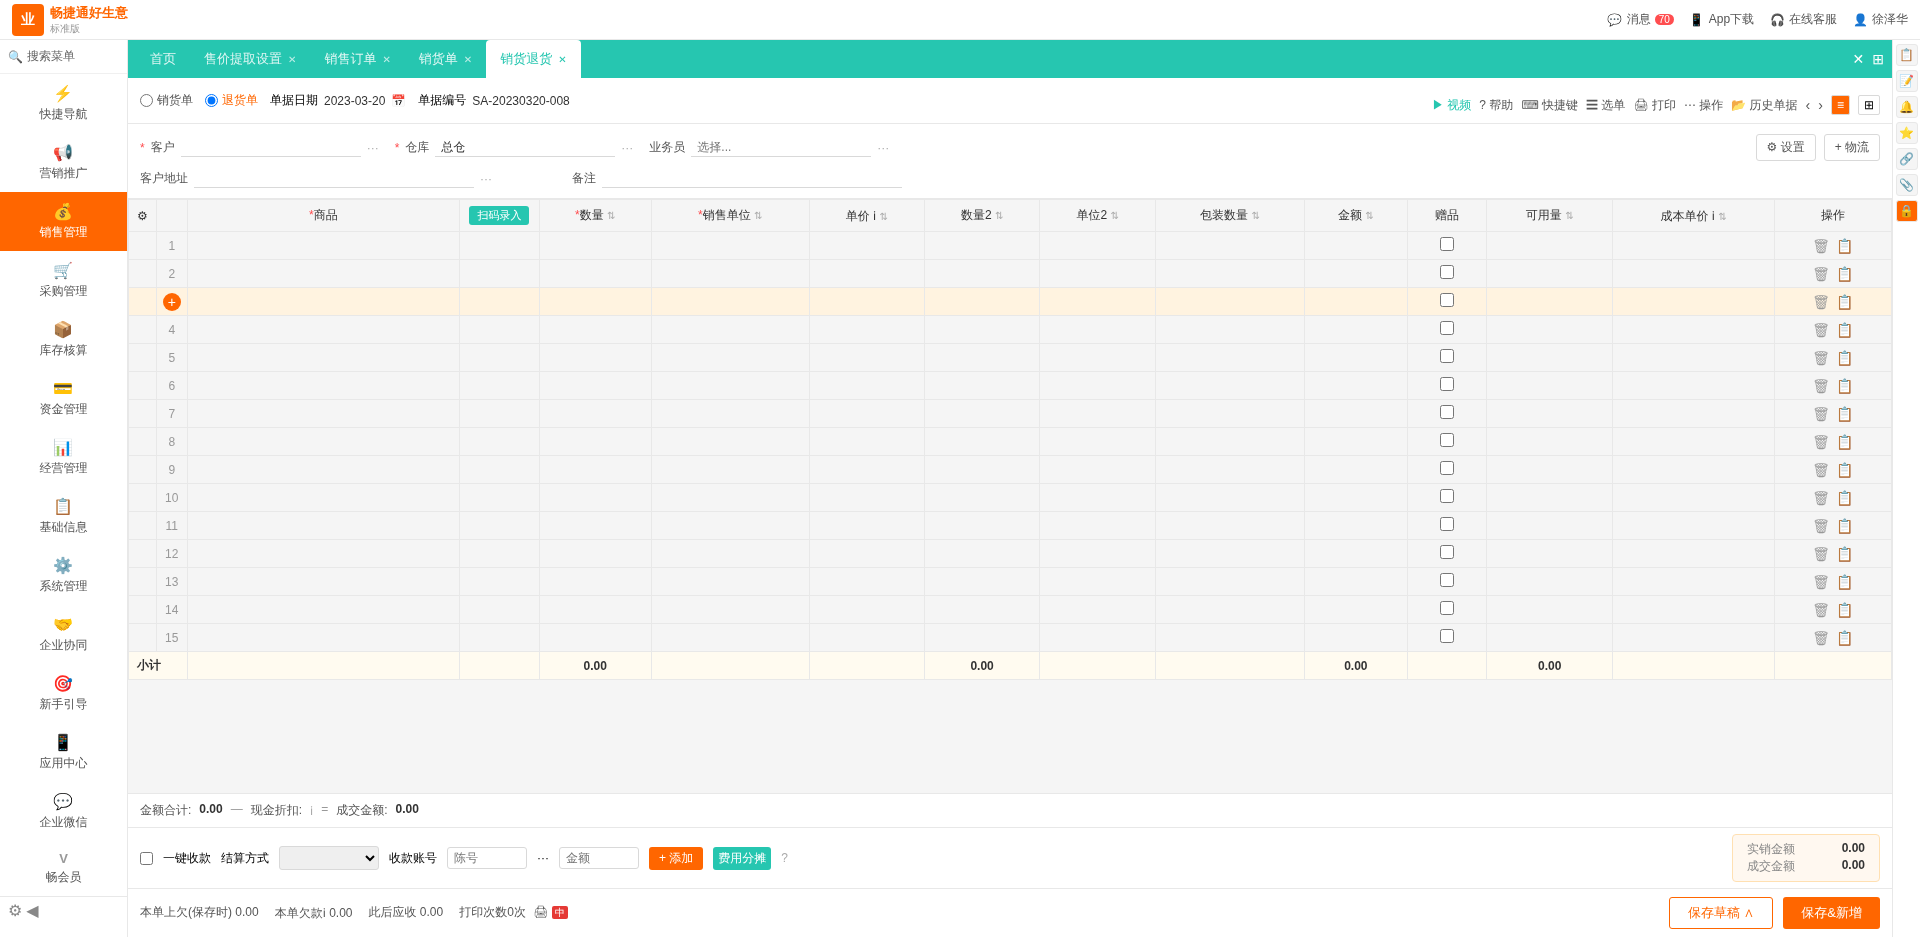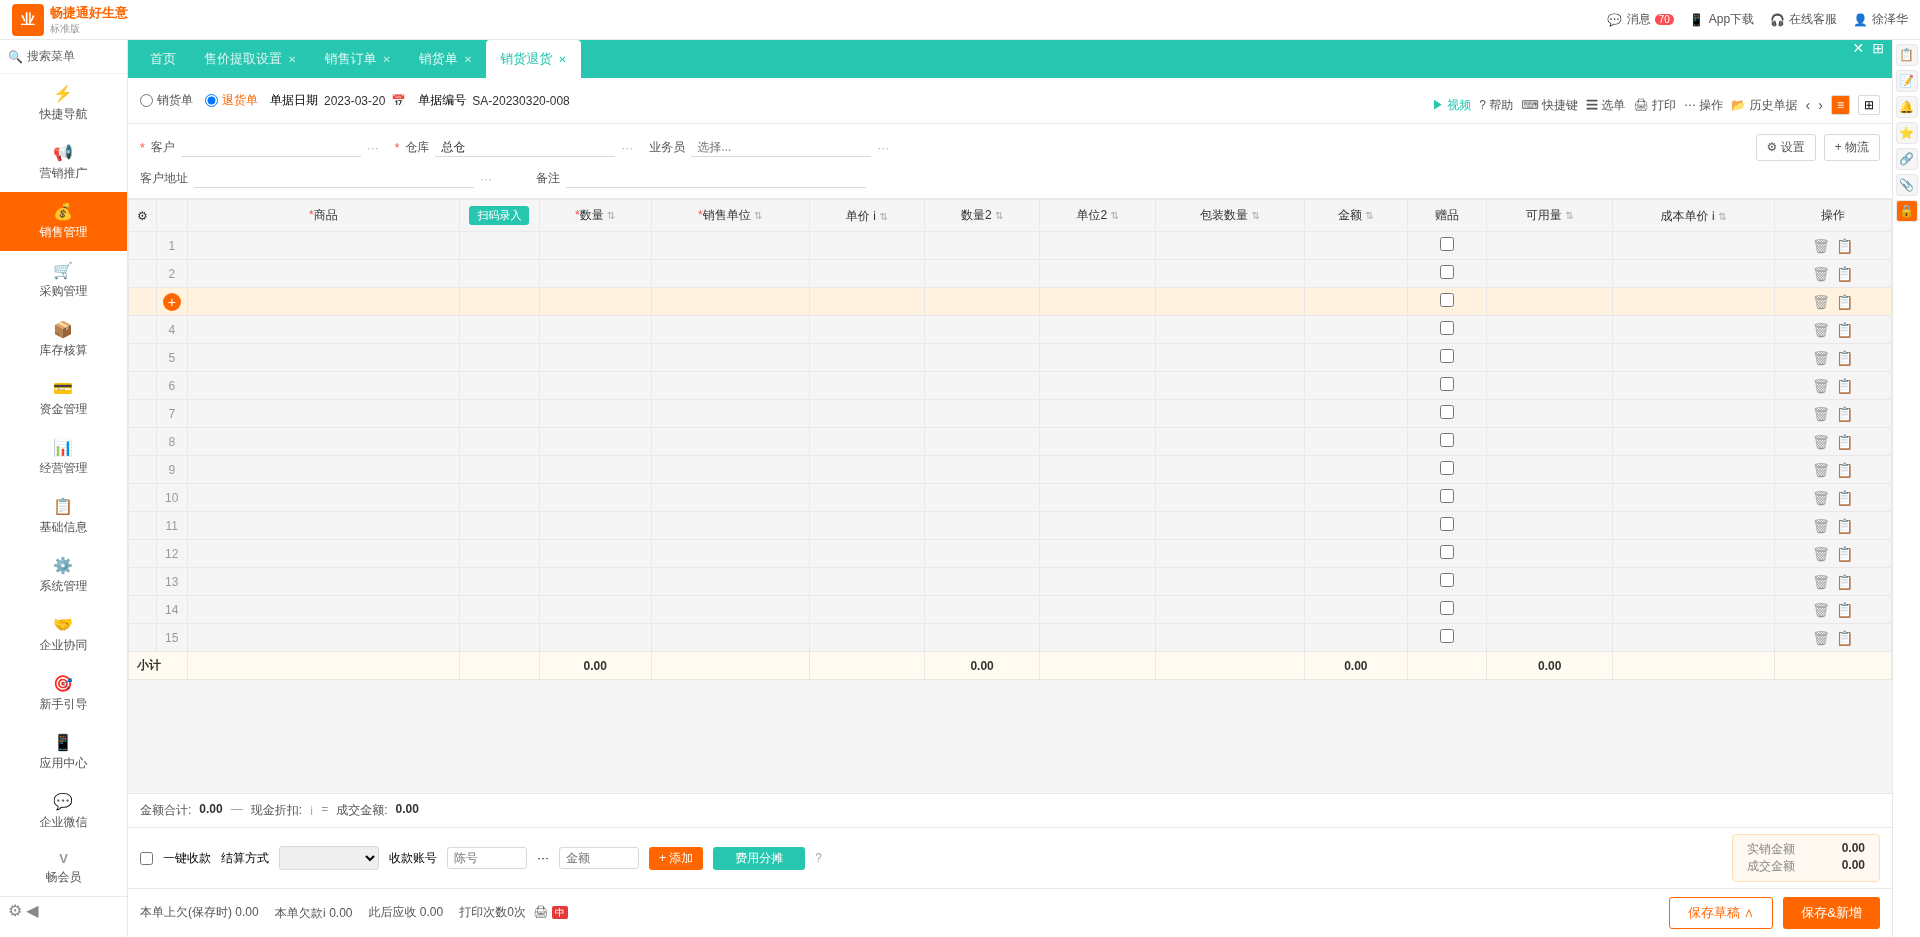--- a/index.html
+++ b/index.html
@@ -22,21 +22,21 @@
     .sidebar { width: 128px; background: #fff; border-right: 1px solid #e8e8e8; display: flex; flex-direction: column; }
     .sidebar-search { padding: 8px; border-bottom: 1px solid #f0f0f0; display: flex; align-items: center; gap: 4px; color: #666; font-size: 12px; cursor: pointer; }
     .sidebar-item { padding: 10px 8px; display: flex; flex-direction: column; align-items: center; gap: 3px; cursor: pointer; color: #555; font-size: 12px; }
     .sidebar-item.active { background: #ff6600; color: white; }
     .sidebar-item-icon { font-size: 16px; }
 
     
     .main { flex: 1; display: flex; flex-direction: column; overflow: hidden; }
     
     
-    .tab-bar { background: #26c6b0; display: flex; align-items: flex-start; padding: 0 8px; height: 38px; }
+    .tab-bar { background: #26c6b0; display: flex; align-items: center; padding: 0 8px; height: 38px; }
     .tab { padding: 0 14px; height: 38px; display: flex; align-items: center; gap: 6px; color: rgba(255,255,255,0.85); cursor: pointer; font-size: 13px; position: relative; }
     .tab.active { background: #fff; color: #26c6b0; border-radius: 4px 4px 0 0; }
     .tab-close { font-size: 10px; color: rgba(255,255,255,0.7); }
     .tab.active .tab-close { color: #26c6b0; }
     .tab-bar-right { margin-left: auto; display: flex; align-items: center; gap: 8px; }
     .tab-bar-btn { color: white; font-size: 14px; cursor: pointer; }
     
     
     .sub-header { background: #fff; padding: 8px 12px; border-bottom: 1px solid #e8e8e8; display: flex; align-items: center; gap: 12px; }
     
@@ -69,21 +69,21 @@
     .bottom-summary { background: #fff; padding: 8px 12px; border-top: 1px solid #e8e8e8; font-size: 12px; }
     .summary-row { display: flex; align-items: flex-start; gap: 8px; }
     .summary-label { color: #555; }
     .summary-value { color: #333; font-weight: bold; }
     .summary-dash { color: #999; }
 
     
     .payment-row { background: #fff; padding: 6px 12px; border-top: 1px solid #e8e8e8; display: flex; align-items: center; gap: 10px; font-size: 12px; }
     .payment-input { border: 1px solid #d9d9d9; padding: 3px 6px; border-radius: 3px; width: 80px; font-size: 12px; }
     .btn-add { background: #ff6600; color: white; border: none; padding: 3px 10px; border-radius: 3px; cursor: pointer; font-size: 12px; }
-    .btn-fee { background: #26c6b0; color: white; border: none; padding: 3px 22px; border-radius: 3px; cursor: pointer; font-size: 12px; }
+    .btn-fee { background: #26c6b0; color: white; border: none; padding: 3px 5px; border-radius: 3px; cursor: pointer; font-size: 12px; }
 
     
     .bottom-bar { background: #fff; padding: 8px 12px; border-top: 1px solid #e8e8e8; display: flex; align-items: center; justify-content: space-between; }
     .bottom-info { display: flex; gap: 16px; font-size: 12px; color: #555; }
     .bottom-buttons { display: flex; gap: 10px; }
     .btn-save-draft { background: #fff; border: 1px solid #ff6600; color: #ff6600; padding: 6px 18px; border-radius: 3px; cursor: pointer; font-size: 13px; }
     .btn-save-new { background: #ff6600; border: none; color: white; padding: 6px 18px; border-radius: 3px; cursor: pointer; font-size: 13px; }
 
     
     .right-side-btns { width: 28px; background: #fff; border-left: 1px solid #e8e8e8; display: flex; flex-direction: column; align-items: center; padding: 4px 2px; gap: 4px; }
@@ -311,21 +311,21 @@
             <button class="btn-white">⚙ 设置</button>
             <button class="btn-white">+ 物流</button>
           </div>
         </div>
         <div class="form-row">
           <div class="form-field">
             <span class="form-label">客户地址</span>
             <input class="form-input" type="text" style="width: 280px;">
             <span class="form-dots">···</span>
           </div>
-          <div class="form-field" style="margin-left:28px;">
+          <div class="form-field" style="margin-left:64px;">
             <span class="form-label">备注</span>
             <input class="form-input" type="text" style="width: 300px;">
           </div>
         </div>
       </div>
 
       <div class="table-container">
         <table class="data-table">
           <thead>
             <tr>

